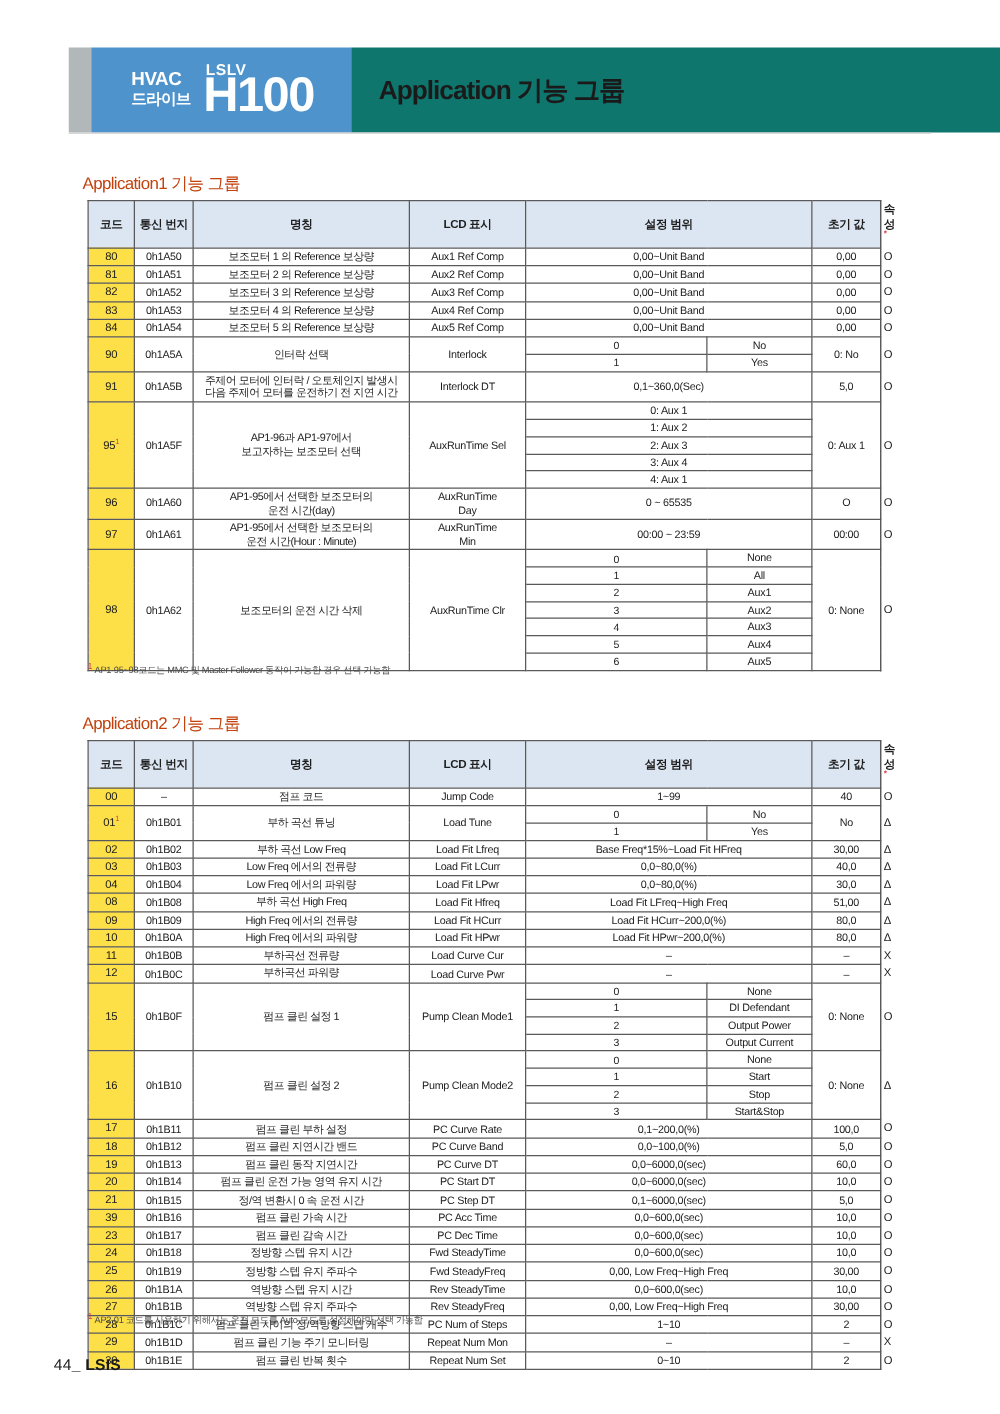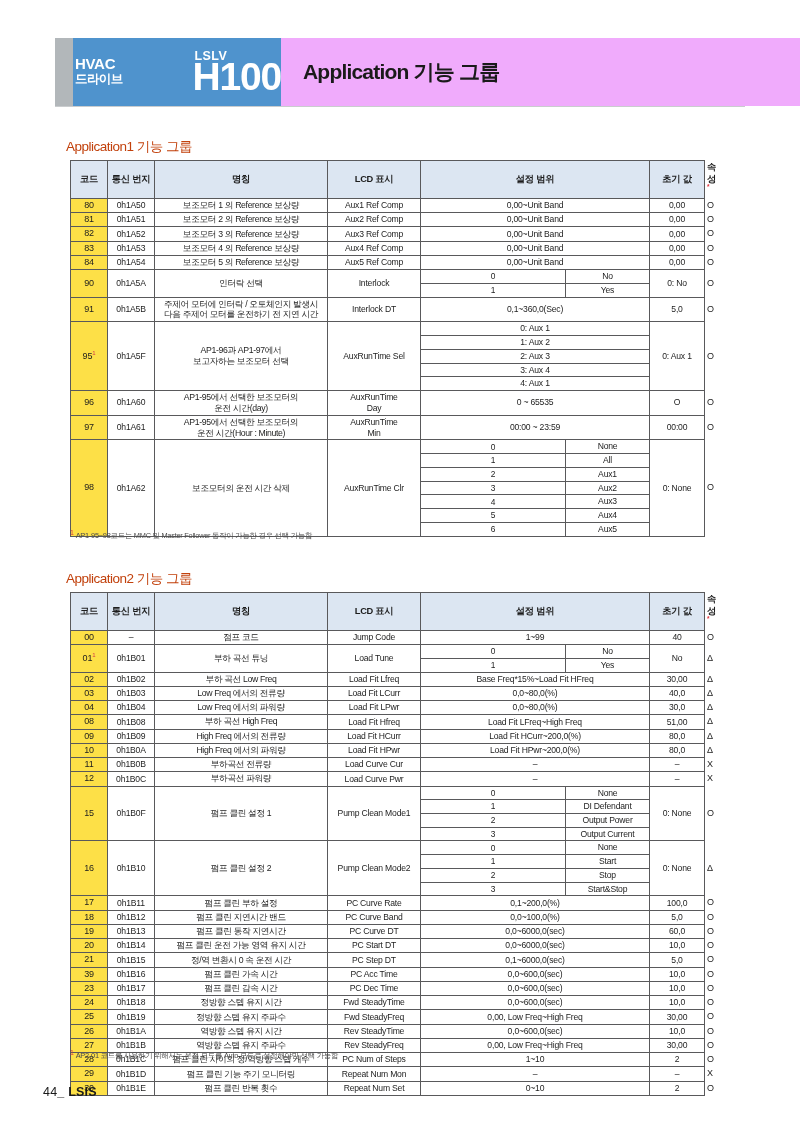--- a/index.html
+++ b/index.html
@@ -24,21 +24,21 @@
   .header-spacer { width: 55px; flex: 0 0 55px; }
   .header-gray {
     width: 18px; flex: 0 0 18px;
     background: #b2b7ba;
   }
   .header-blue {
     flex: 0 0 208px;
     background: #4f93cd;
     display: flex;
     align-items: center;
-    justify-content: space-between;
+    justify-content: center;
     gap: 8px;
     padding-left: 2px;
   }
   .brand-left {
     display: flex; flex-direction: column;
     align-items: flex-start; justify-content: center;
     color: #ffffff;
     line-height: 1.12;
     padding-bottom: 2px;
   }
@@ -55,21 +55,21 @@
     letter-spacing: 0.4px;
     margin-bottom: -6px; margin-left: 2px;
   }
   .brand-h100 {
     font-size: 39px; font-weight: bold;
     letter-spacing: -1.2px;
     line-height: 1;
   }
   .header-title-area {
     flex: 1 1 auto;
-    background: #f0abfc;
+    background: #0f766e;
     display: flex; align-items: center;
     padding-left: 22px;
   }
   .header-title {
     font-size: 21px;
     font-weight: bold;
     letter-spacing: -0.8px;
     color: #1a1a1a;
   }
   .header-rule {

